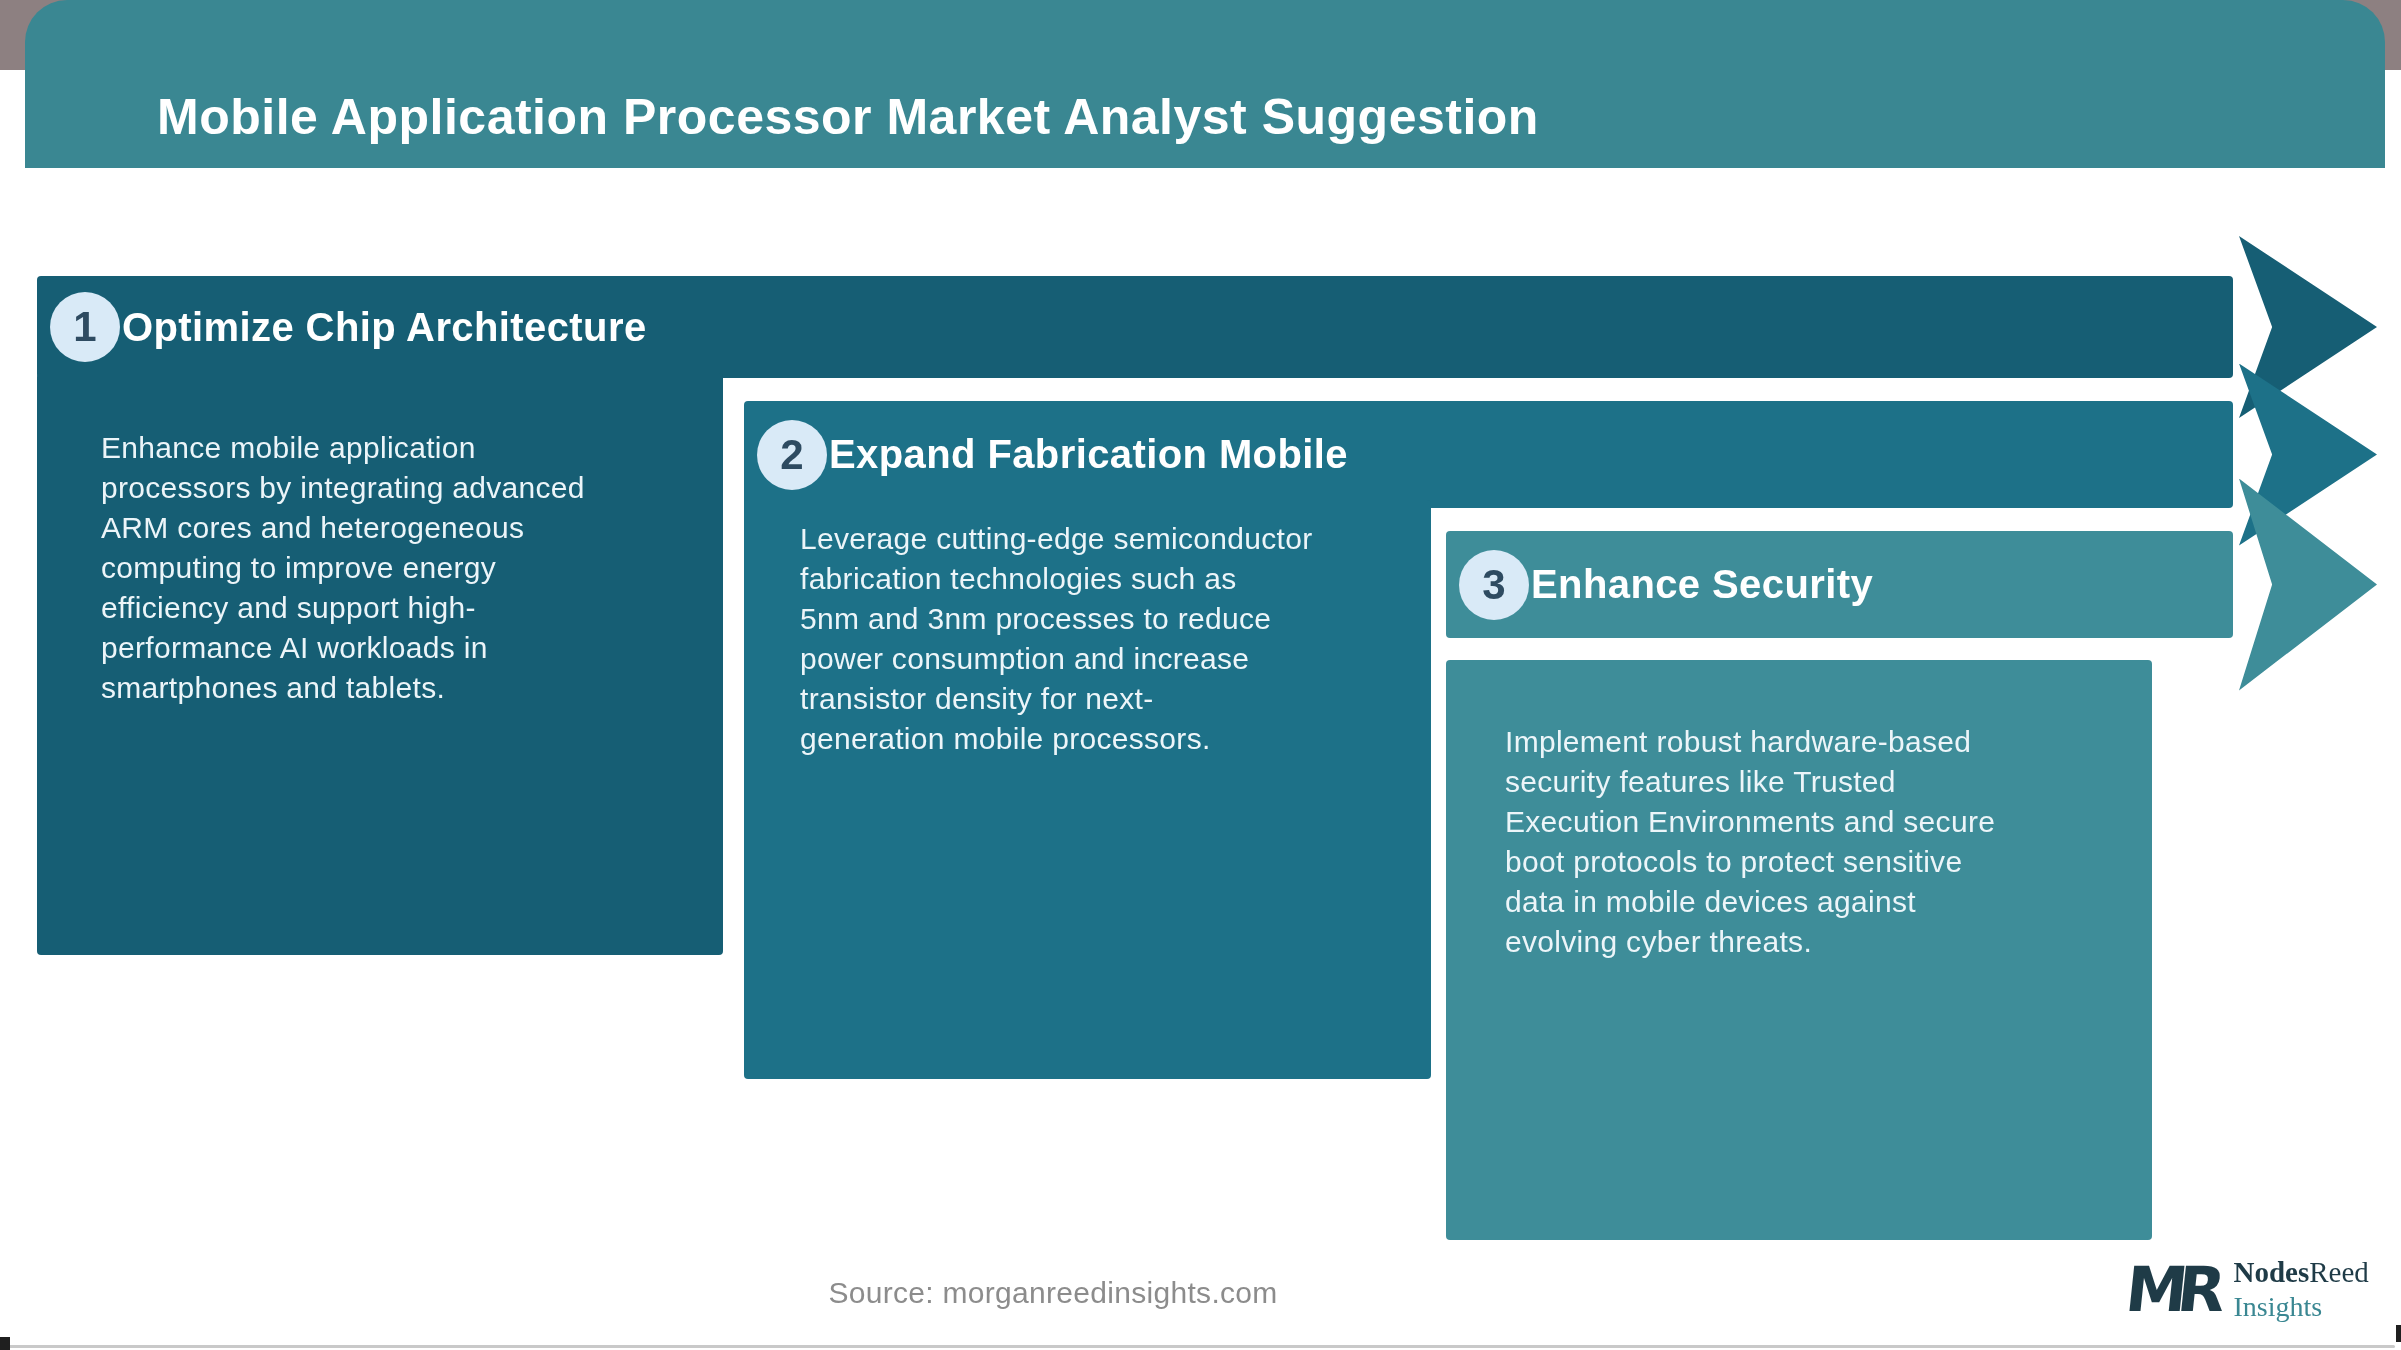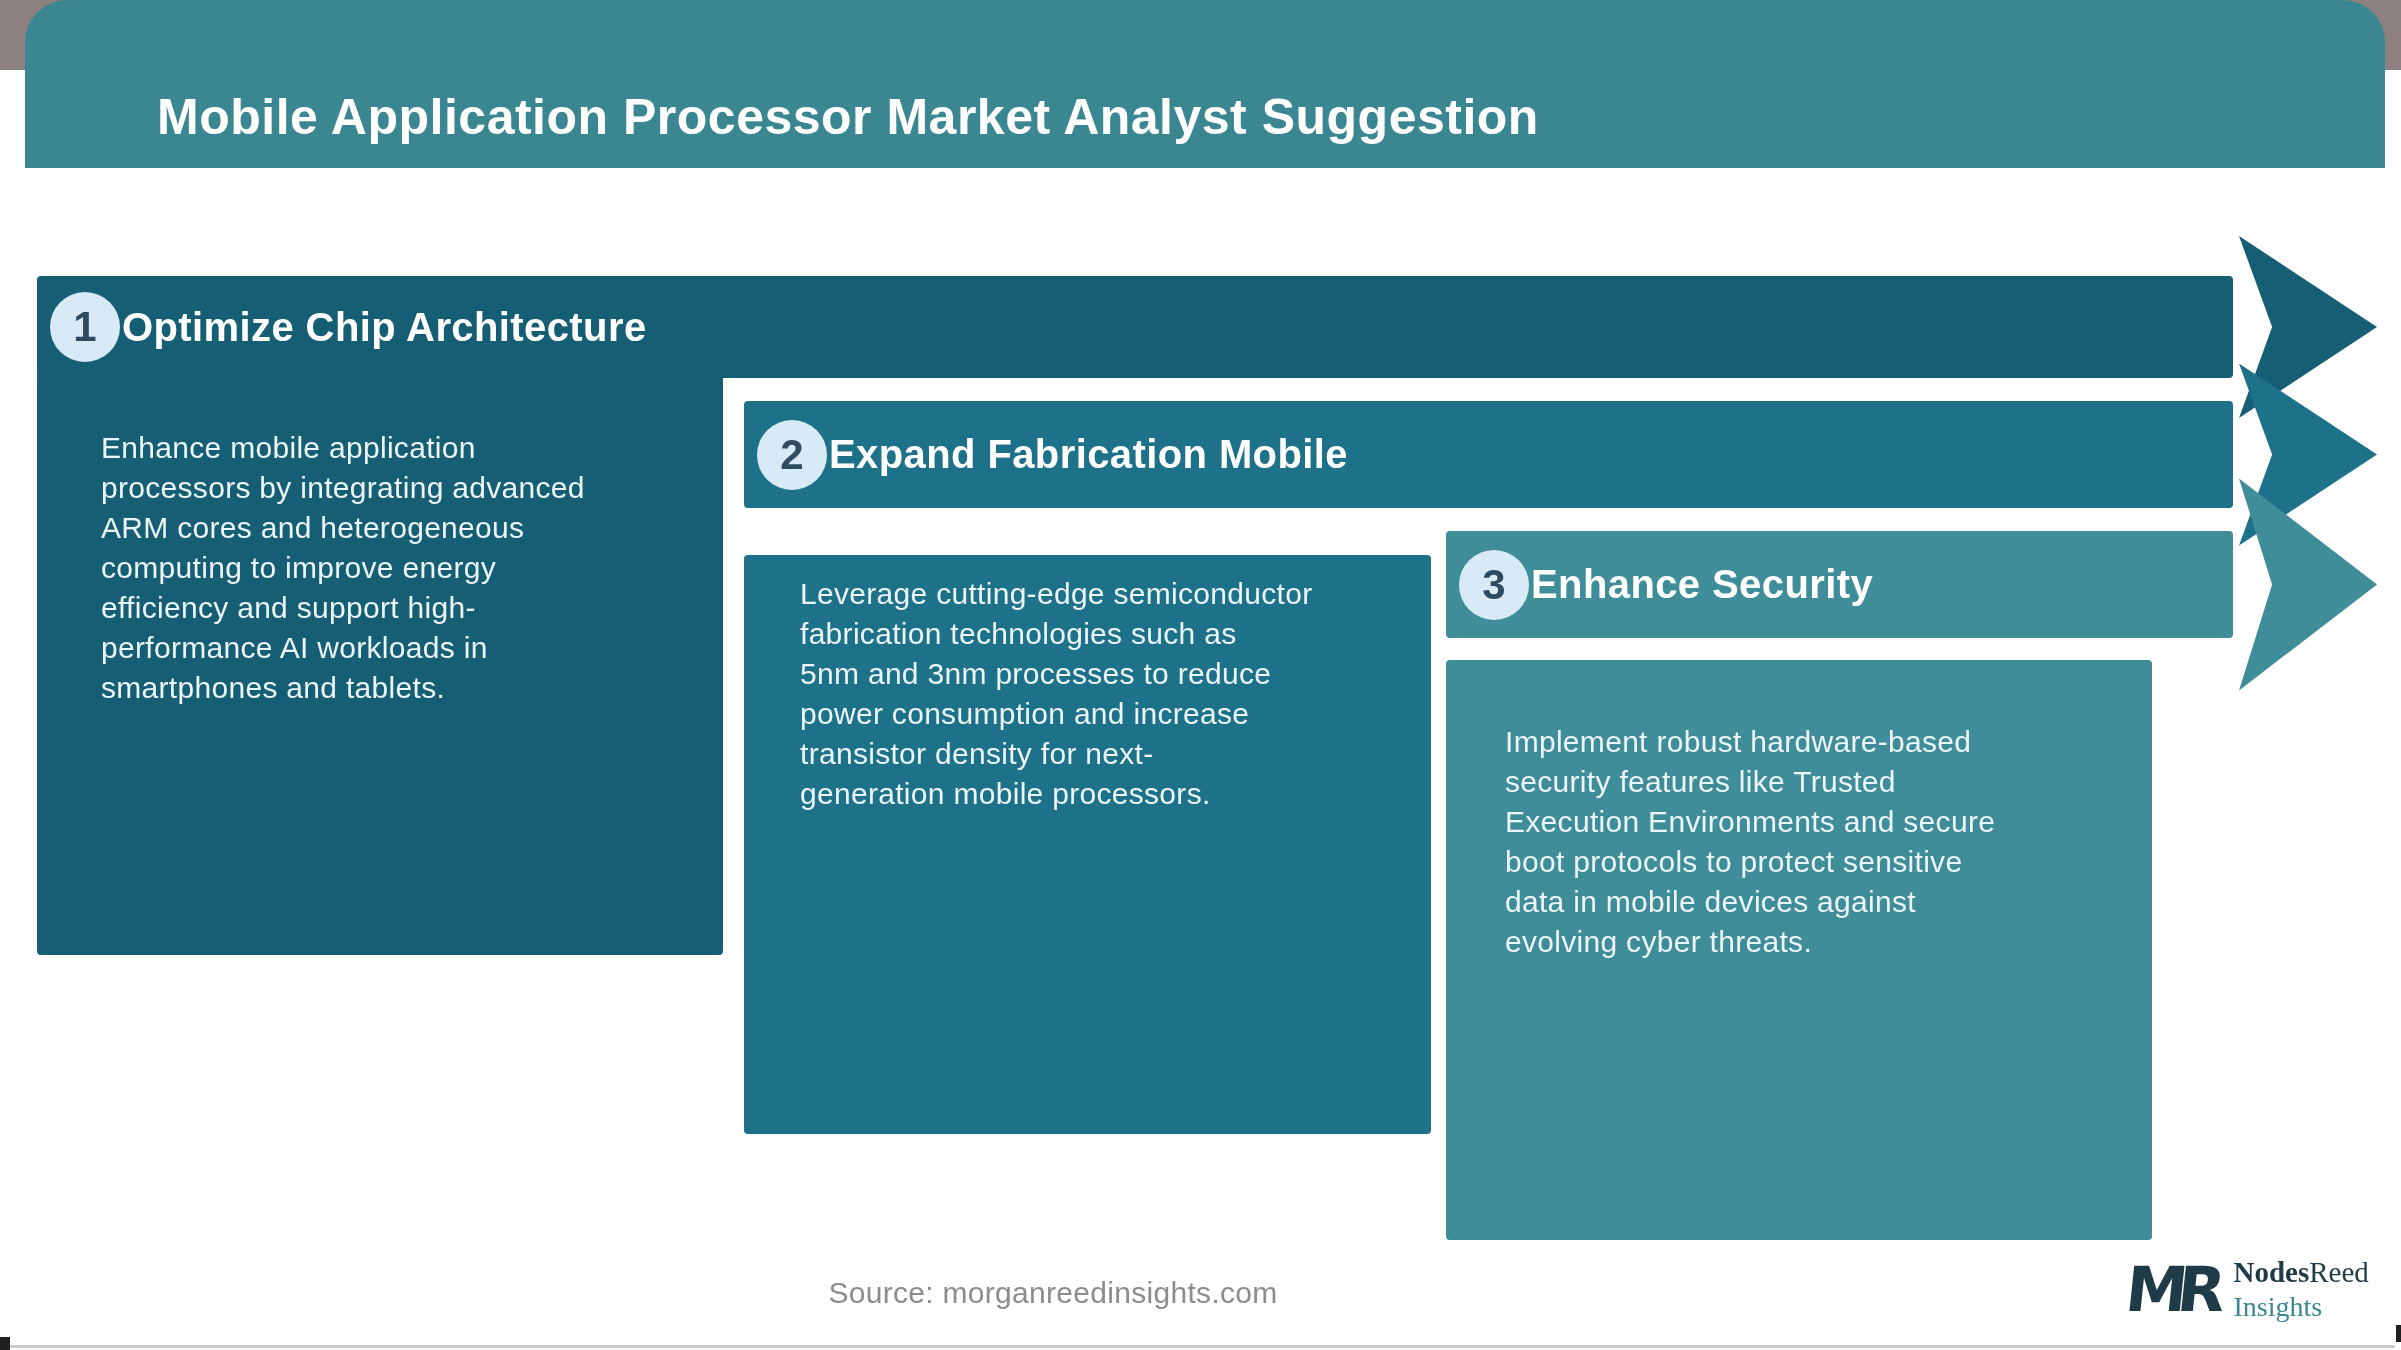--- a/index.html
+++ b/index.html
@@ -111,21 +111,21 @@
   <div class="arrow" style="left:744px; top:401px; width:1633px; height:107px;">
     <div class="bar c2" style="width:1489px;">
       <div class="badge">
         <span>2</span>
       </div>
       <div class="arrow-label">Expand Fabrication Mobile</div>
     </div>
     <div class="head c2" style="left:1495px; height:182px;"></div>
   </div>
 
-  <div class="descbox c2" style="left:744px; top:555px; width:687px; height:579px; padding:19px 40px 0 56px;">
+  <div class="descbox c2" style="left:744px; top:500px; width:687px; height:579px; padding:19px 40px 0 56px;">
     <div class="desc-text">Leverage cutting-edge semiconductor
 fabrication technologies such as
 5nm and 3nm processes to reduce
 power consumption and increase
 transistor density for next-
 generation mobile processors.</div>
   </div>
 
   <div class="arrow" style="left:1446px; top:531px; width:931px; height:107px;">
     <div class="bar c3" style="width:787px;">

